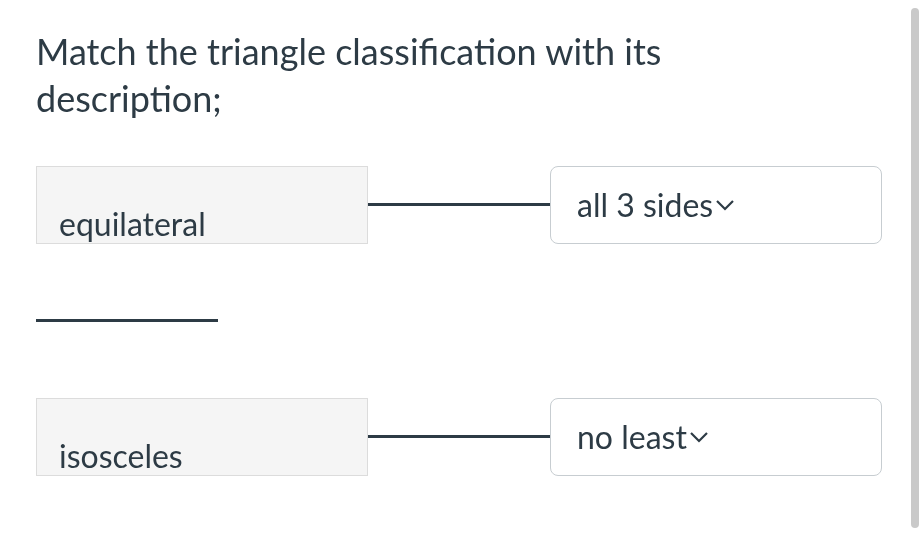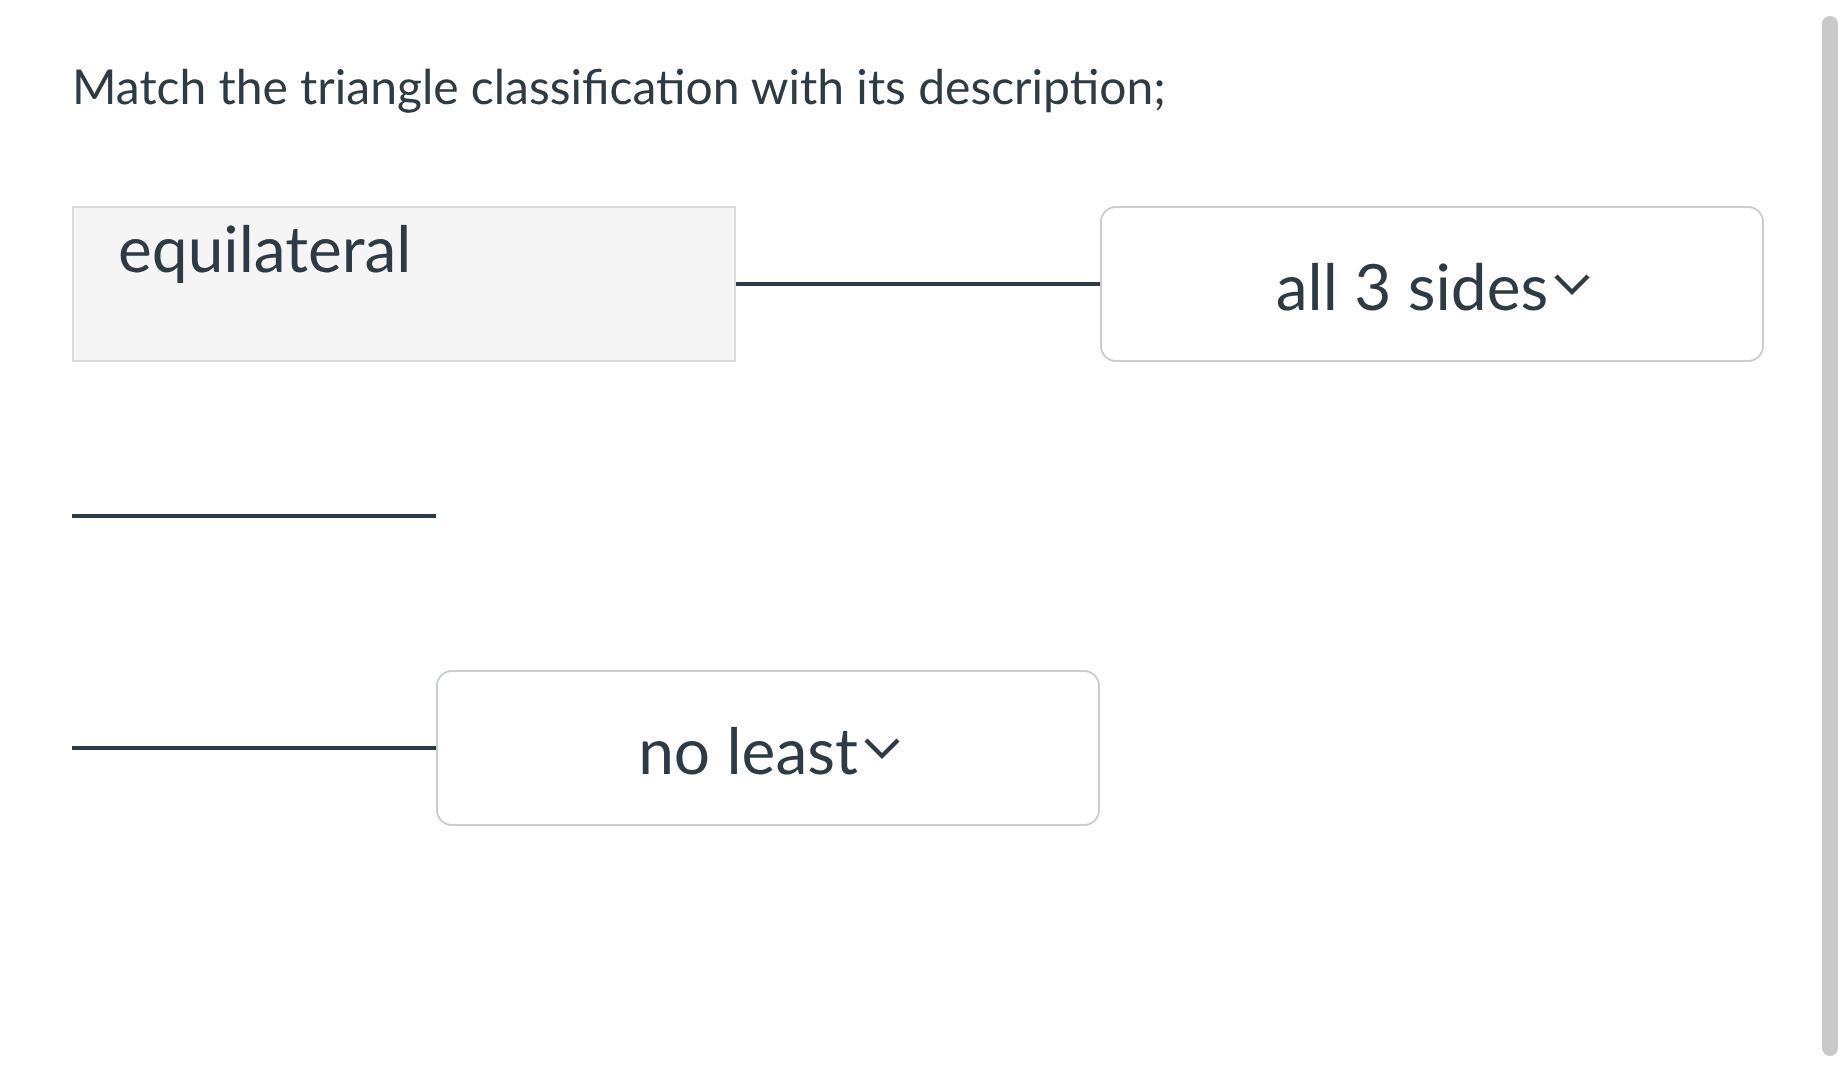--- a/index.html
+++ b/index.html
@@ -15,58 +15,58 @@
   .scrollbar-thumb {
     position: absolute;
     right: 3px;
     top: 8px;
     width: 8px;
     height: 520px;
     background: #c9c9c9;
     border-radius: 4px;
   }
   .prompt {
-    font-size: 24px;
+    font-size: 36px;
     line-height: 1.3;
     color: #2d3b45;
     margin-bottom: 44px;
     font-weight: 400;
     max-width: 820px;
   }
   .row {
     display: flex;
     align-items: center;
     margin-bottom: 38px;
     height: 78px;
   }
   .term-box {
     width: 332px;
     height: 78px;
     background: #f5f5f5;
     border: 1px solid #dcdcdc;
     display: flex;
-    align-items: flex-start;
+    align-items: flex-end;
     padding: 0 22px;
     font-size: 32px;
     color: #2d3b45;
   }
   .connector {
     width: 182px;
     height: 2.5px;
     background: #2d3b45;
   }
   .select-box {
     width: 332px;
     height: 78px;
     background: #ffffff;
     border: 1px solid #c7cdd1;
     border-radius: 8px;
     display: flex;
     align-items: center;
-    justify-content: center;
+    justify-content: flex-start;
     padding: 0 22px 0 26px;
     font-size: 32px;
     color: #2d3b45;
     cursor: pointer;
   }
   .select-text {
     white-space: nowrap;
     overflow: hidden;
     max-width: 240px;
   }
@@ -102,20 +102,23 @@
         </svg>
     </span>
   </div>
 </div>
 
 <div class="row">
   <div class="connector"></div>
 </div>
 
 <div class="row">
+  <div class="term-box">
+    <span>isosceles</span>
+  </div>
   <div class="connector"></div>
   <div class="select-box">
     <span class="select-text">no least</span>
     <span class="chevron">
       <svg viewBox="0 0 24 24">
           <polyline points="4,8 12,16 20,8"></polyline>
         </svg>
     </span>
   </div>
 </div>

